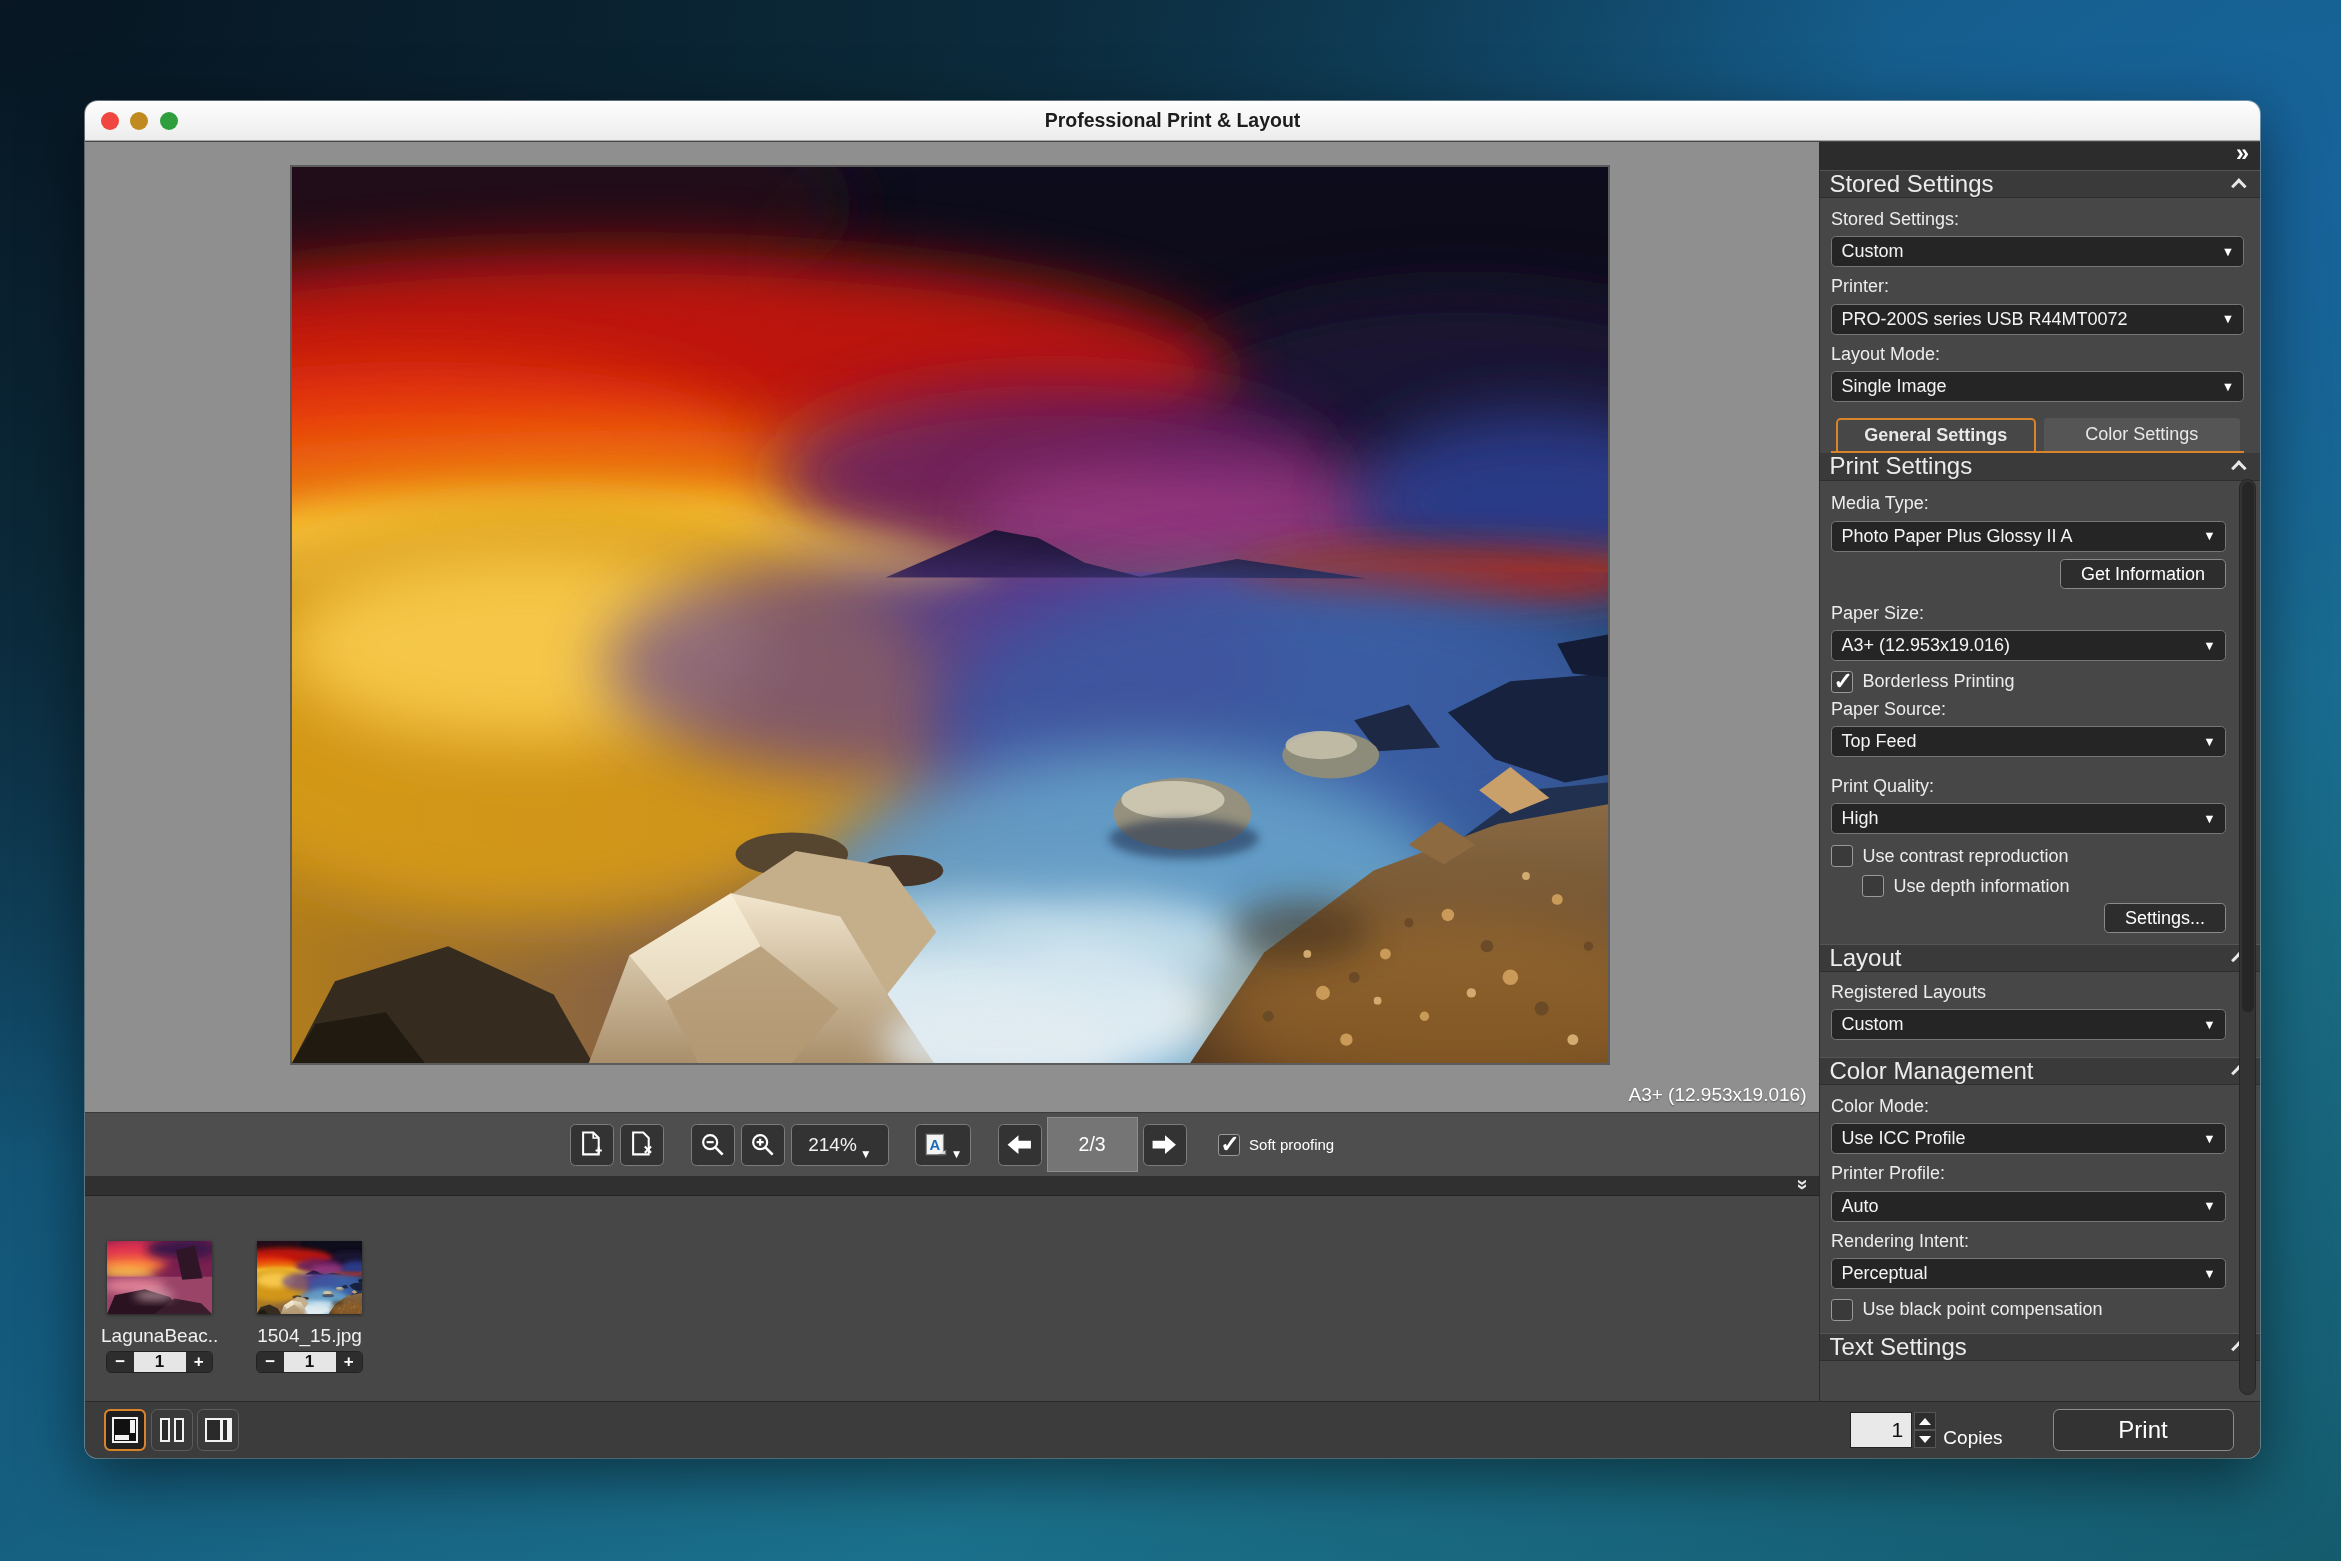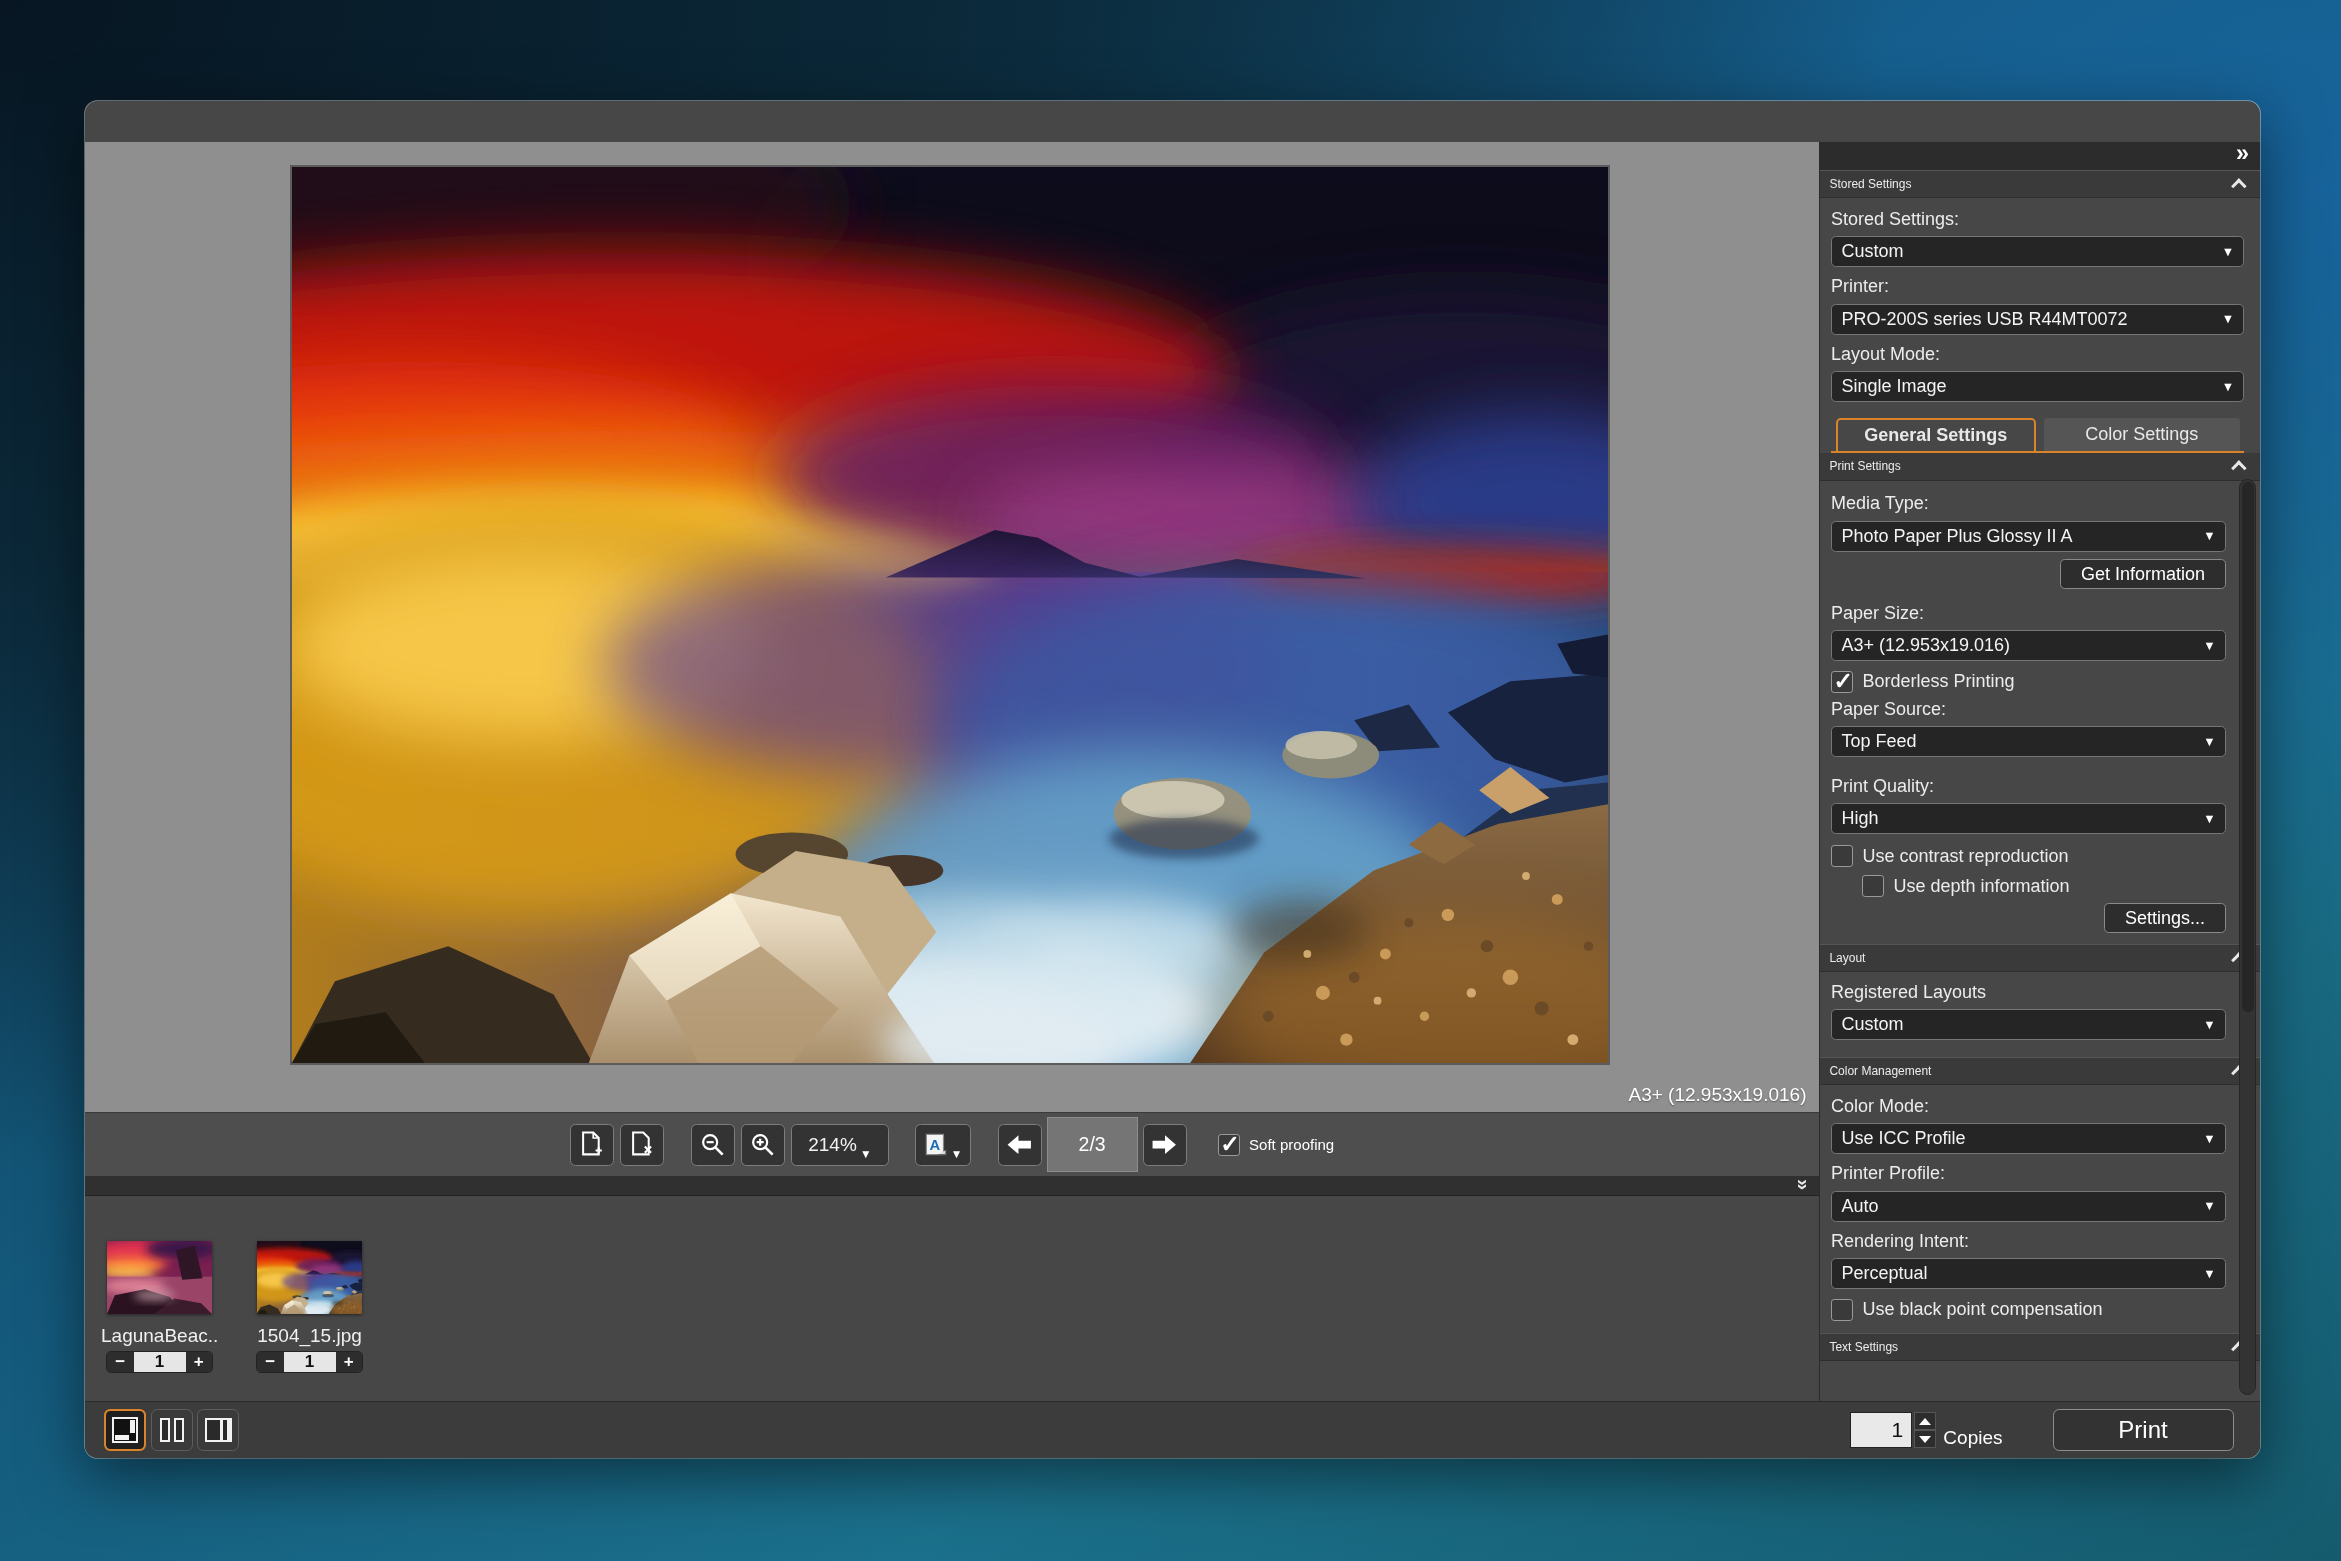--- a/index.html
+++ b/index.html
@@ -114,21 +114,21 @@
     background:#474747; border-left:1.6px solid #2b2b2b; overflow:hidden;
   }
   .collapse-bar { height:28px; background:#2c2c2c; position:relative; }
   .collapse-bar .dbl-chev {
     position:absolute; right:12.5px; top:-1.6px; color:#fff; font-size:23.4px; font-weight:bold;
     letter-spacing:-1.6px;
   }
   .sec-head {
     height:28px; background:#3a3a3a; border-top:0.8px solid #555; border-bottom:0.8px solid #2e2e2e;
     display:flex; align-items:center; justify-content:space-between;
-    padding:0 14px 0 9.4px; color:#ececec; font-size:12px;
+    padding:0 14px 0 9.4px; color:#ececec; font-size:24px;
   }
   .chev-up { width:11px; height:11px; border-left:3.1px solid #e8e8e8; border-top:3.1px solid #e8e8e8;
     transform:rotate(45deg) translateY(2.3px); }
   .side-pad { padding:7.8px 15.6px 0 11px; }
   .lbl { color:#ececec; font-size:18px; margin-top:9.4px; }
   .select {
     margin-top:6.2px; height:31px; background:#252525; border:1.6px solid #767676; border-radius:4.7px;
     display:flex; align-items:center; justify-content:space-between;
     padding:0 9.4px 0 9.4px; color:#f4f4f4; font-size:18px;
   }
@@ -335,20 +335,28 @@
       <path d="M0,94 L10,70 L48,62 L80,72 L98,94 Z" fill="#2a1220"></path>
       <path d="M60,94 L86,74 L120,80 L134,94 Z" fill="#3a1c2c"></path>
       <ellipse cx="60" cy="70" rx="26" ry="6" fill="#e8c0c8" opacity="0.7" filter="url(#b6)"></ellipse>
     </symbol>
   </defs>
 </svg>
 
 <div class="stage">
   <div class="window">
 
+    <div class="titlebar">
+      <div class="lights">
+        <div class="light red"></div>
+        <div class="light yellow"></div>
+        <div class="light green"></div>
+      </div>
+      <div class="win-title">Professional Print &amp; Layout</div>
+    </div>
 
     <div class="left-region">
       <div class="preview-area">
         <div class="photo-frame">
           <svg preserveAspectRatio="none" viewBox="0 0 1685 1150">
               <use href="#sunsetPhoto"></use>
             </svg>
         </div>
         <div class="paper-size-label">A3+ (12.953x19.016)</div>
       </div>

